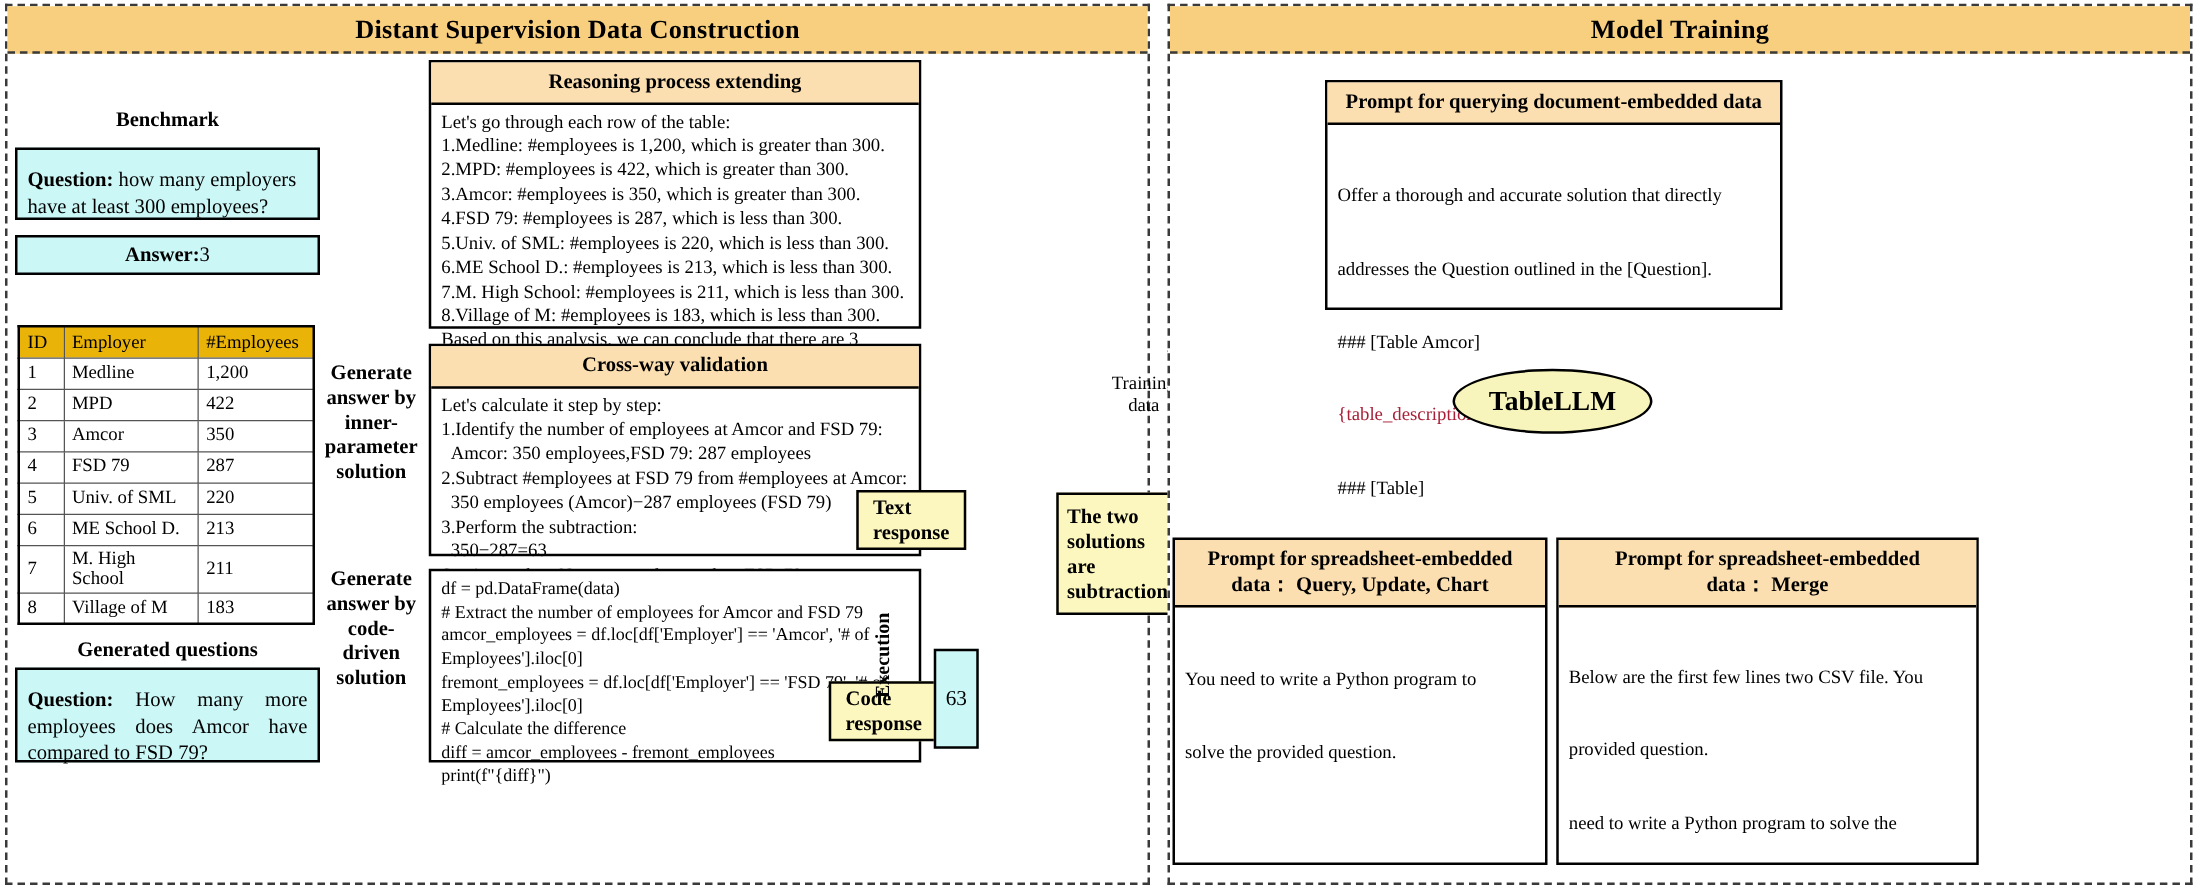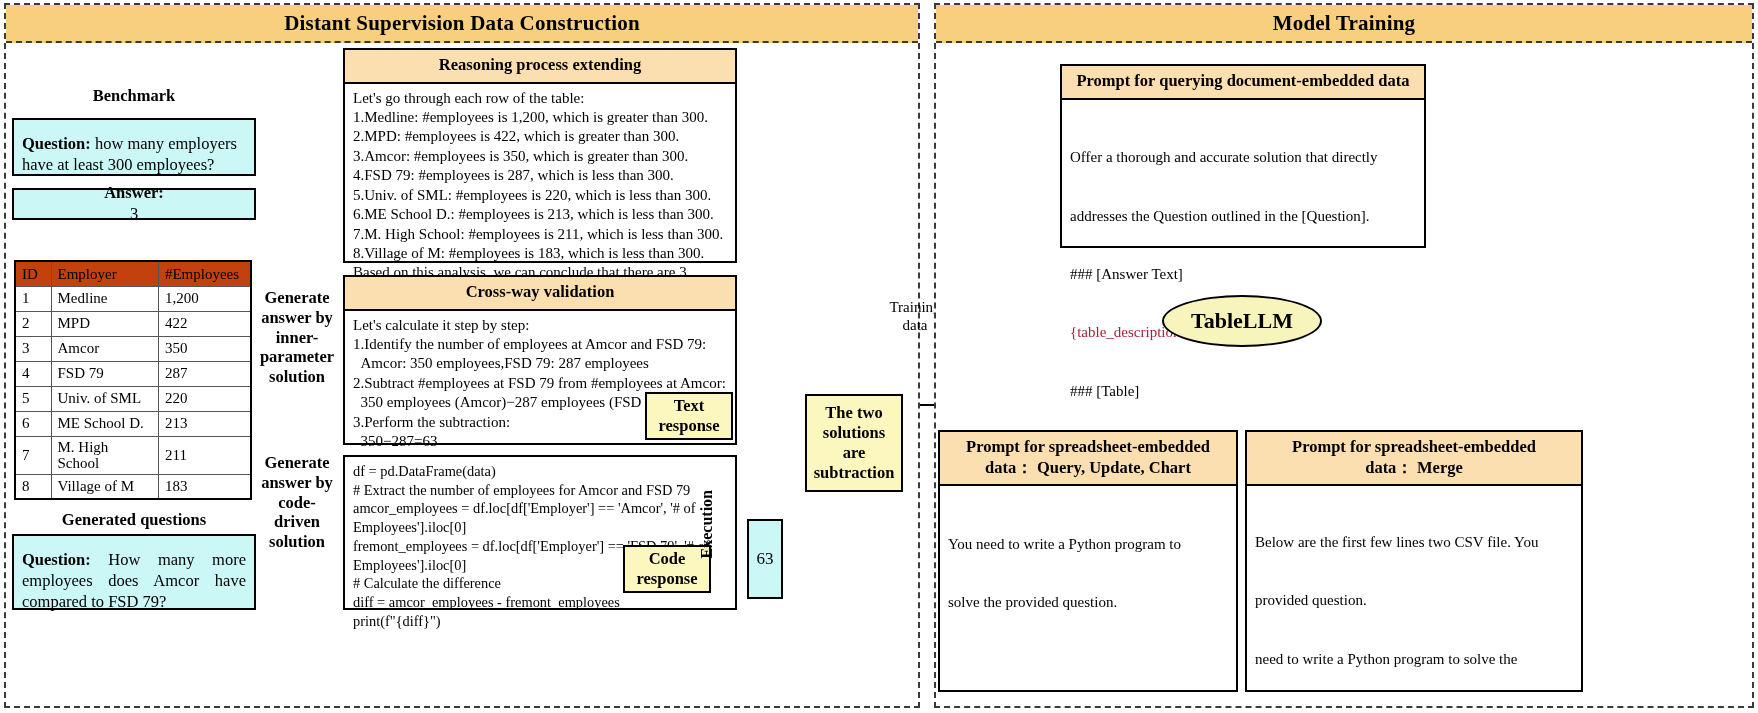--- a/index.html
+++ b/index.html
@@ -67,35 +67,36 @@
     position: absolute;
     background: #ccf7f7;
     border: 2.2px solid #000;
     font-size: 16.5px;
     line-height: 1.26;
     padding: 14px 8px;
     color: #000;
   }
   .cyan-box b { font-weight: bold; }
   .justify { text-align: justify; text-align-last: left; }
-  .center { text-align: center; flex-direction: column; }
+  .center { text-align: center; }
 
   
   .yellow-box {
     position: absolute;
     background: #fcf6bf;
     border: 2.2px solid #000;
     font-weight: bold;
     font-size: 16.5px;
     line-height: 1.22;
     display: flex;
     align-items: center;
     justify-content: center;
-    text-align: center;
+    text-align: left;
     padding: 3px;
+    margin-left: 40px;
   }
 
   
   .label-bold {
     position: absolute;
     font-weight: bold;
     font-size: 16.5px;
     line-height: 1.2;
     color: #000;
     text-align: center;
@@ -117,21 +118,21 @@
     border: 2.2px solid #000;
   }
   .data-table th, .data-table td {
     border: 1px solid #555;
     padding: 2px 6px;
     text-align: left;
     font-weight: normal;
     height: 25px;
     line-height: 1.1;
   }
-  .data-table thead th { background: #c2410c; }
+  .data-table thead th { background: #eab308; }
   .col-id { width: 38px; }
   .col-emp { width: 118px; }
   .col-num { width: 94px; }
 
   
   #arrows {
     position: absolute;
     left: 0; top: 0;
     width: 1758px; height: 713px;
     pointer-events: none;
@@ -360,21 +361,21 @@
 
   <div class="panel" style="left:934px; top:3px; width:820px; height:705px;">
     <div class="panel-header">Model Training</div>
   </div>
 
   <div class="card" style="left:1060px; top:64px; width:366px; height:184px;">
     <div class="card-title">Prompt for querying document-embedded data</div>
     <div class="card-body" style="padding-top:10px;">
       <div>Offer a thorough and accurate solution that directly</div>
       <div>addresses the Question outlined in the [Question].</div>
-      <div>### [Answer Text]</div>
+      <div>### [Table Amcor]</div>
       <div class="red">{table_descriptions}</div>
       <div>### [Table]</div>
       <div class="red">{table_in_csv}</div>
       <div>### [Question]</div>
       <div class="red">{question}</div>
     </div>
   </div>
 
   <div class="ellipse" style="left:1162px; top:295px; width:160px; height:52px;">TableLLM</div>
 

